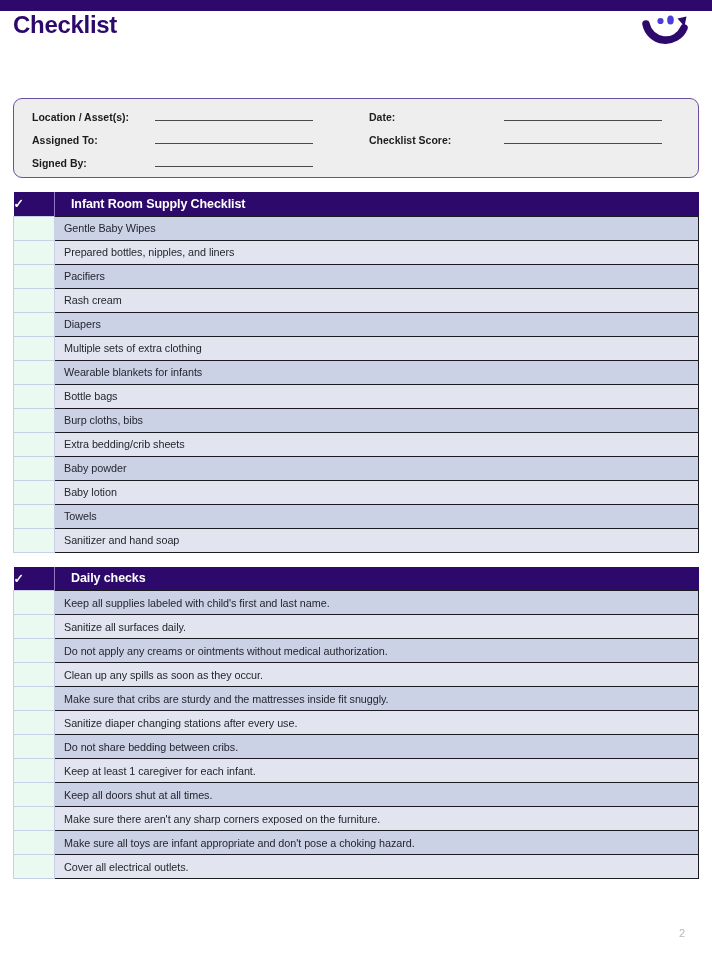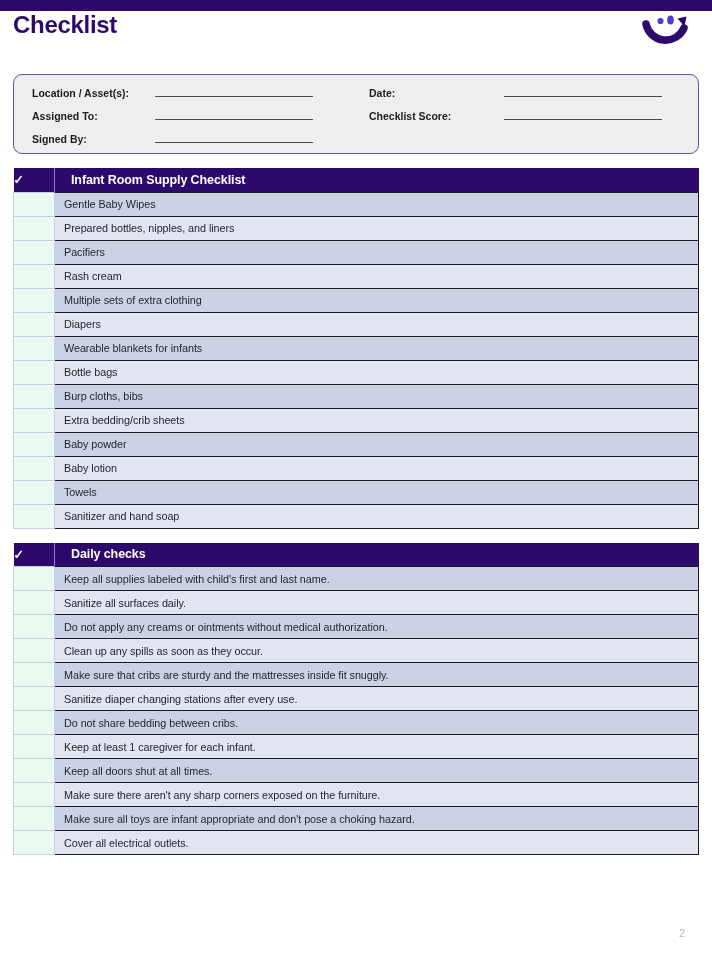--- a/index.html
+++ b/index.html
@@ -57,20 +57,21 @@
   }
 
   
   .form-box {
     background: #eeeeee;
     border: 1.3px solid #6b4fa0;
     border-radius: 9px;
     height: 80px;
     padding: 11px 18px 0 18px;
     display: flex;
+    margin-top: 24px;
   }
 
   .form-col { flex: 1; }
   .form-col.left  { max-width: 330px; }
   .form-col.right { padding-left: 26px; }
 
   .form-row {
     display: flex;
     align-items: baseline;
     height: 23px;
@@ -230,25 +231,25 @@
         <tr>
           <td class="cell-check"></td>
           <td class="cell-item">Pacifiers</td>
         </tr>
         <tr>
           <td class="cell-check"></td>
           <td class="cell-item">Rash cream</td>
         </tr>
         <tr>
           <td class="cell-check"></td>
+          <td class="cell-item">Diapers</td>
+        </tr>
+        <tr>
+          <td class="cell-check"></td>
           <td class="cell-item">Multiple sets of extra clothing</td>
-        </tr>
-        <tr>
-          <td class="cell-check"></td>
-          <td class="cell-item">Diapers</td>
         </tr>
         <tr>
           <td class="cell-check"></td>
           <td class="cell-item">Wearable blankets for infants</td>
         </tr>
         <tr>
           <td class="cell-check"></td>
           <td class="cell-item">Bottle bags</td>
         </tr>
         <tr>

